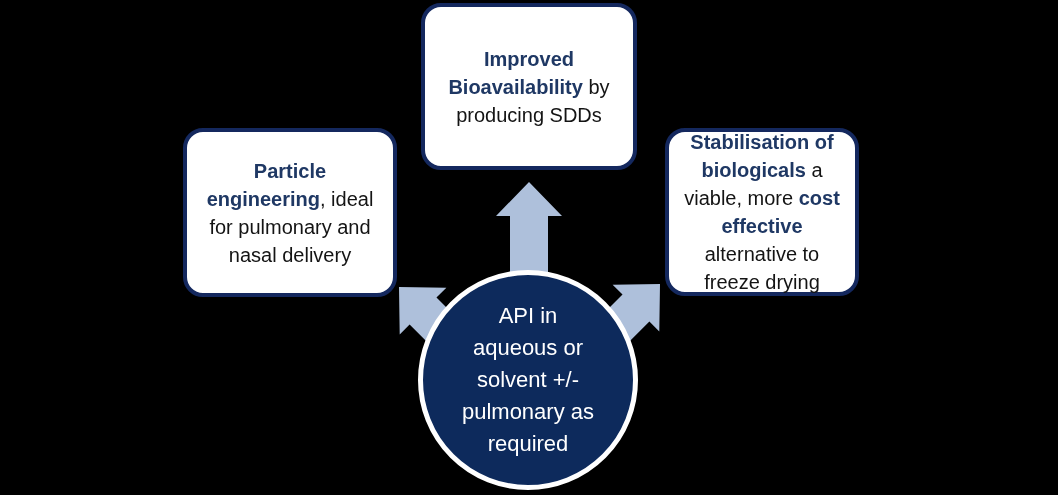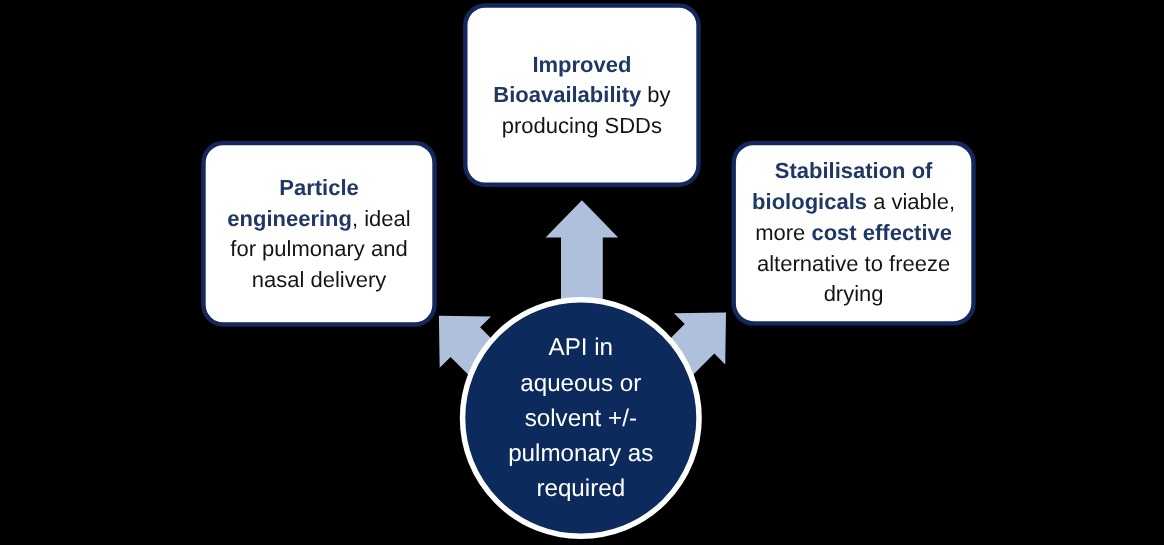--- a/index.html
+++ b/index.html
@@ -34,21 +34,21 @@
     align-items: center;
     justify-content: center;
     text-align: center;
     font-size: 20px;
     line-height: 1.4;
     color: #141414;
     padding: 0 6px;
   }
   .box-top   { left: 421px; top: 3px;   width: 216px; height: 167px; }
   .box-left  { left: 183px; top: 128px; width: 214px; height: 169px; border-radius: 20px; }
-  .box-right { left: 665px; top: 128px; width: 222px; height: 168px; }
+  .box-right { left: 665px; top: 128px; width: 194px; height: 168px; }
   .seg-bold {
     font-weight: bold;
     color: #1F3864;
   }
   .center-circle {
     position: absolute;
     z-index: 3;
     left: 418px; top: 270px;
     width: 220px; height: 220px;
     border-radius: 50%;

